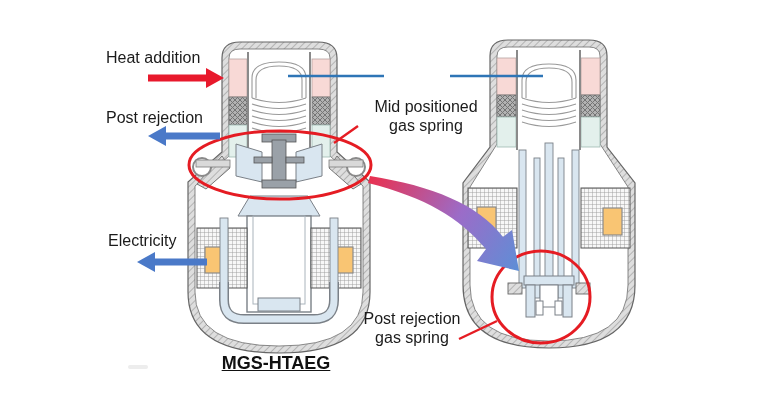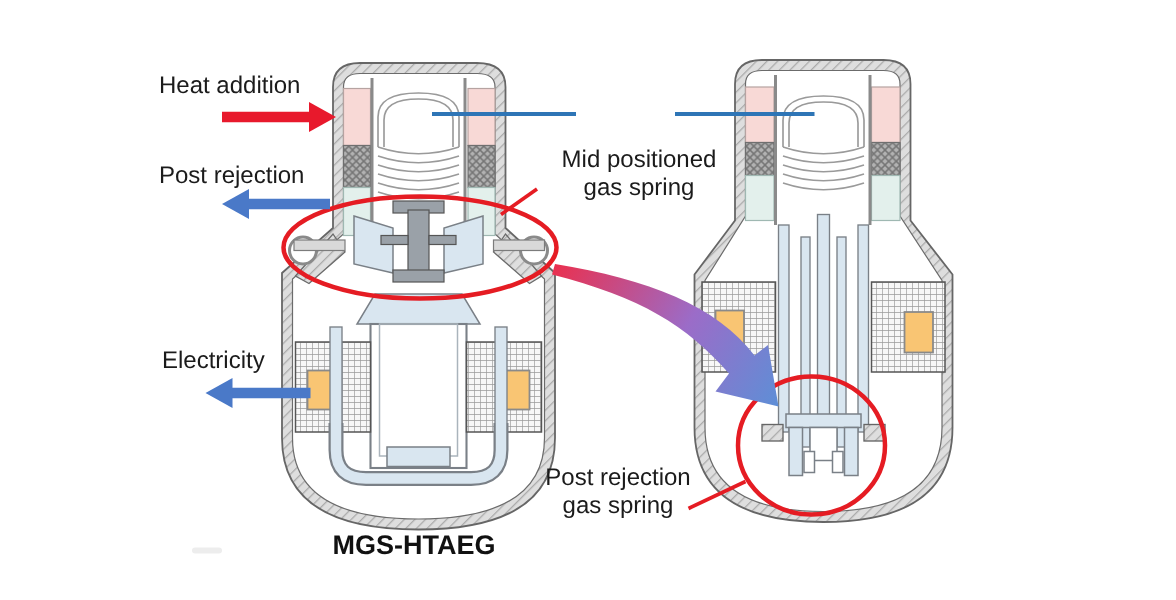--- a/index.html
+++ b/index.html
@@ -2,21 +2,21 @@
 <html><head>
 <meta charset="utf-8">
 <style>
   html,body{margin:0;padding:0;background:#fff;}
   body{width:784px;height:400px;position:relative;overflow:hidden;
        font-family:"Liberation Sans", sans-serif;}
   .stage{position:absolute;left:0;top:0;width:784px;height:400px;}
   svg{position:absolute;left:0;top:0;}
   .lbl{position:absolute;color:#1b1b1b;font-size:16px;line-height:19px;white-space:nowrap;text-align:right;}
   .lbl.center{text-align:center;white-space:normal;}
-  .caption{position:absolute;color:#111;font-size:18px;font-weight:bold;text-align:center;white-space:nowrap;}
+  .caption{position:absolute;color:#111;font-size:18px;font-weight:bold;text-align:center;white-space:nowrap;text-decoration:underline;}
 </style>
 </head>
 <body>
 
 <div class="stage">
 
 <svg width="784" height="400" viewBox="0 0 784 400">
   <defs>
     <pattern id="hatch" width="5" height="5" patternUnits="userSpaceOnUse" patternTransform="rotate(45)">
       <rect width="5" height="5" fill="#dedede"></rect>

